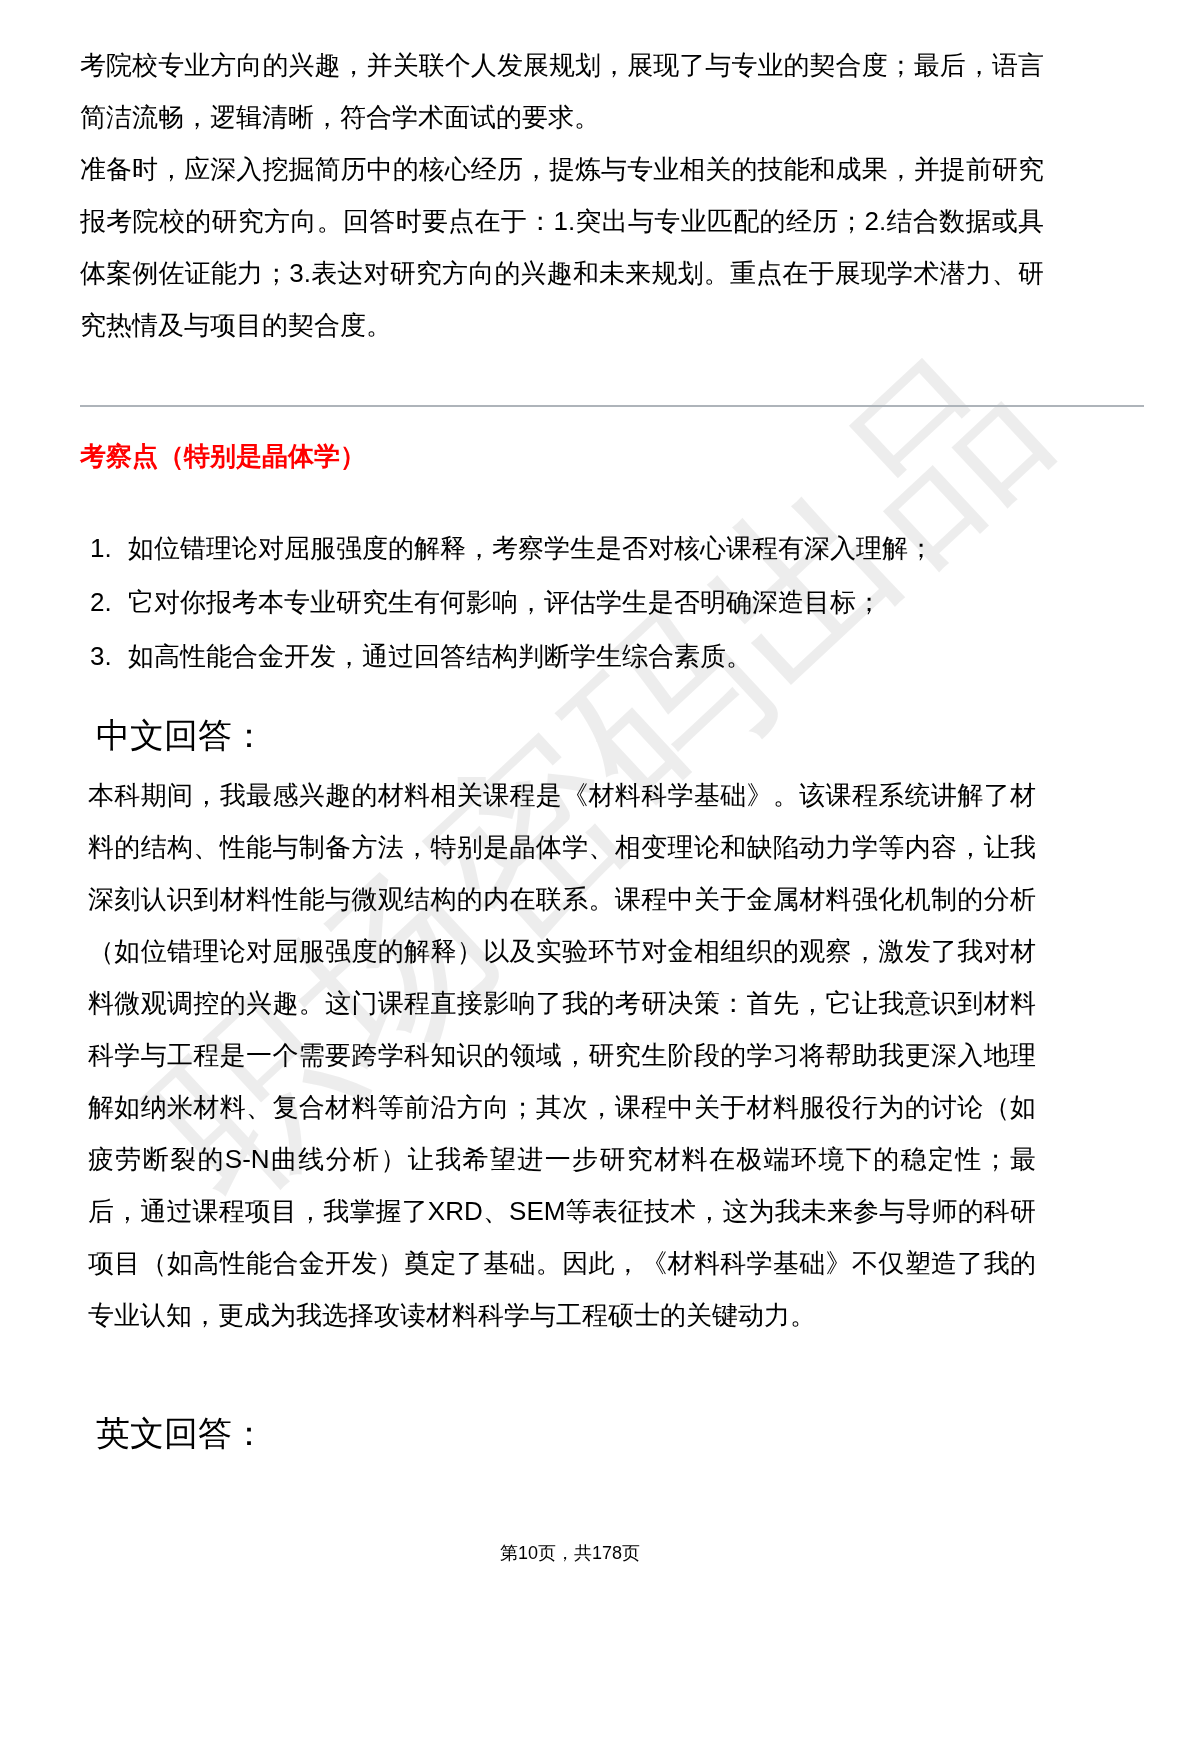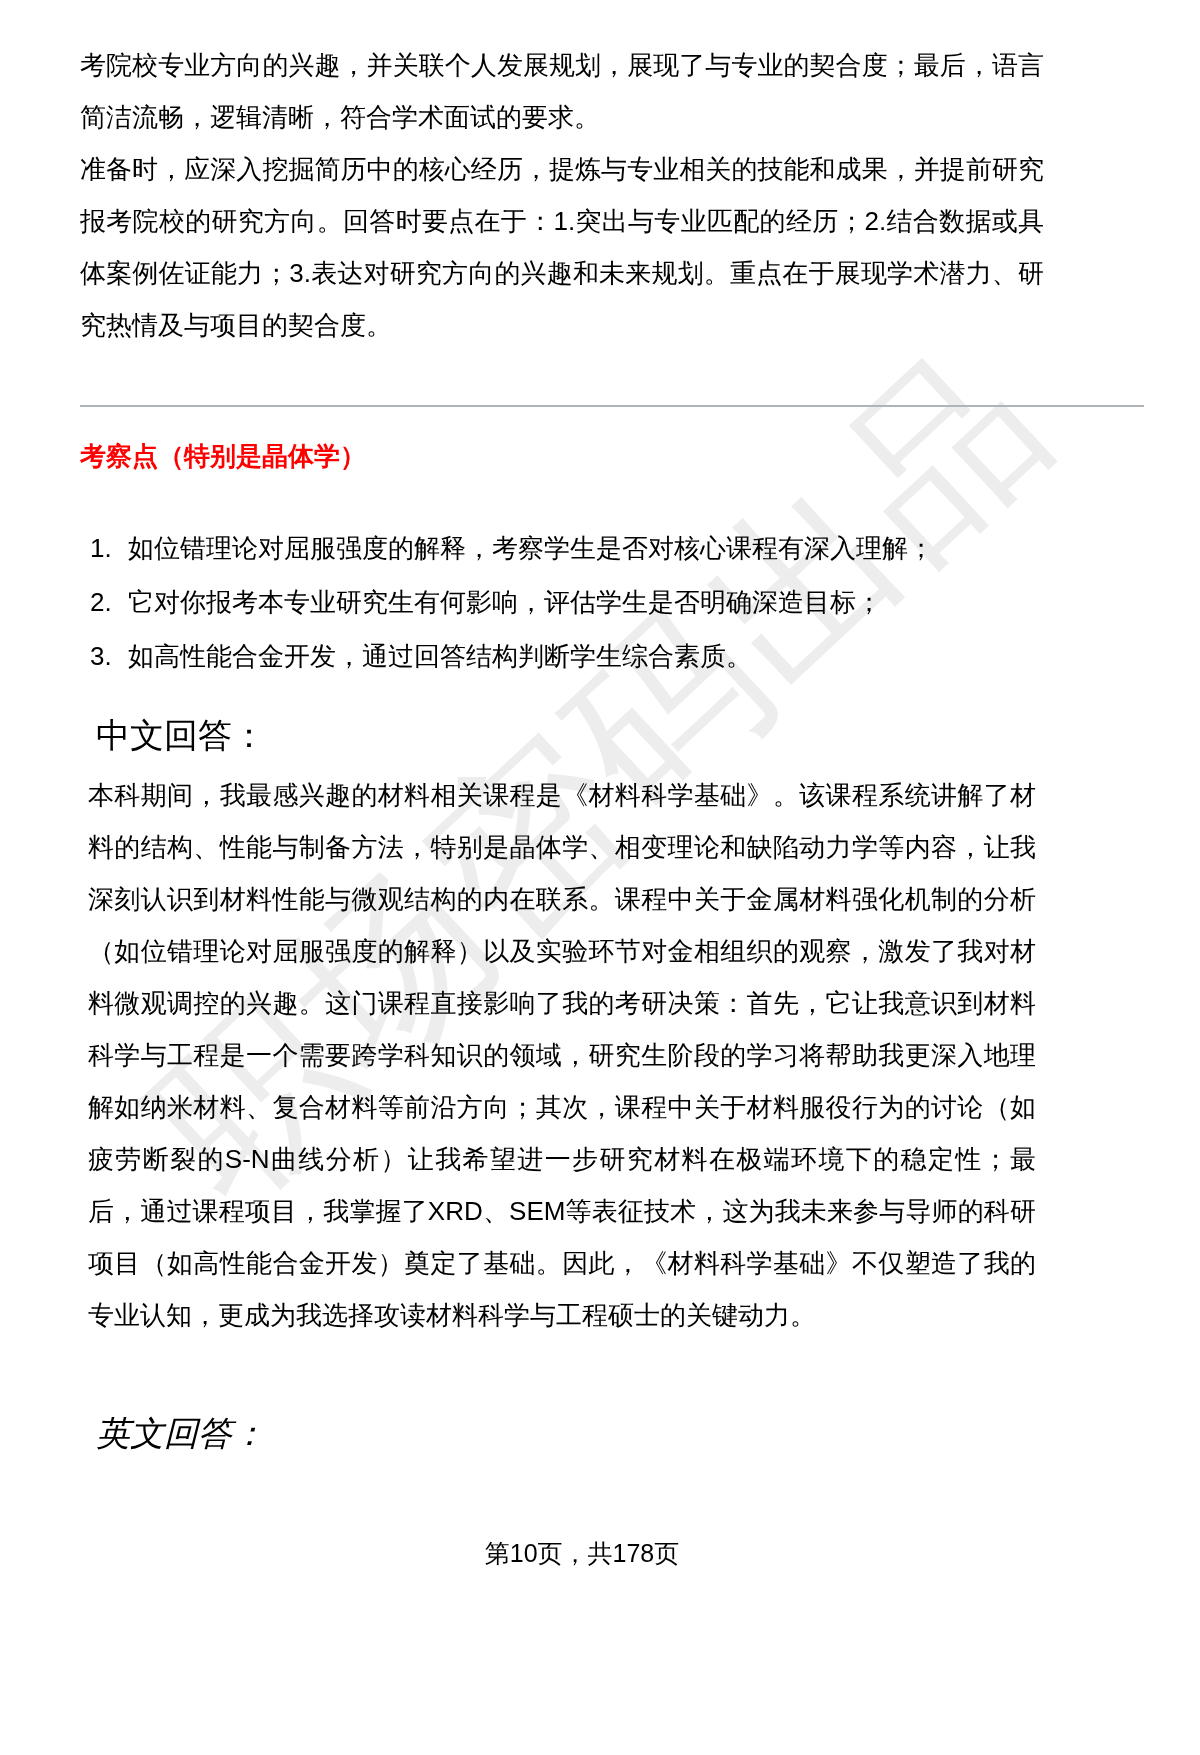--- a/index.html
+++ b/index.html
@@ -72,28 +72,28 @@
     font-size: 26px;
     line-height: 54px;
   }
   .point-num { flex: 0 0 38px; }
   .point-text { flex: 1 1 auto; text-align: justify; }
   .label-para {
     margin: 26px 0 0 16px;
     font-size: 34px;
     line-height: 52px;
   }
-  .label-english { margin-top: 66px; font-style: italic; }
+  .label-english { margin-top: 66px; }
   .answer-para { margin: 8px; }
   .footer {
     position: absolute;
-    left: 16px; top: 1532px;
+    left: 4px; top: 1532px;
     width: 1132px;
     text-align: center;
-    font-size: 25px;
+    font-size: 18px;
     line-height: 42px;
     z-index: 1;
   }
 </style>
 </head>
 <body>
 
 <div class="page">
 
   <div class="watermark">职场密码出品</div>

